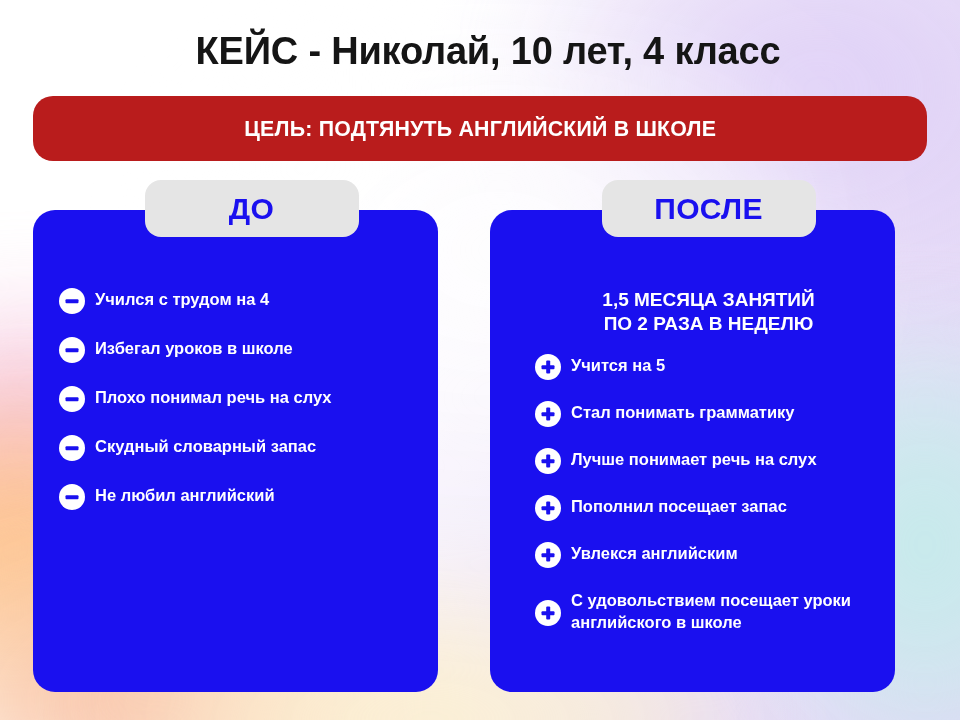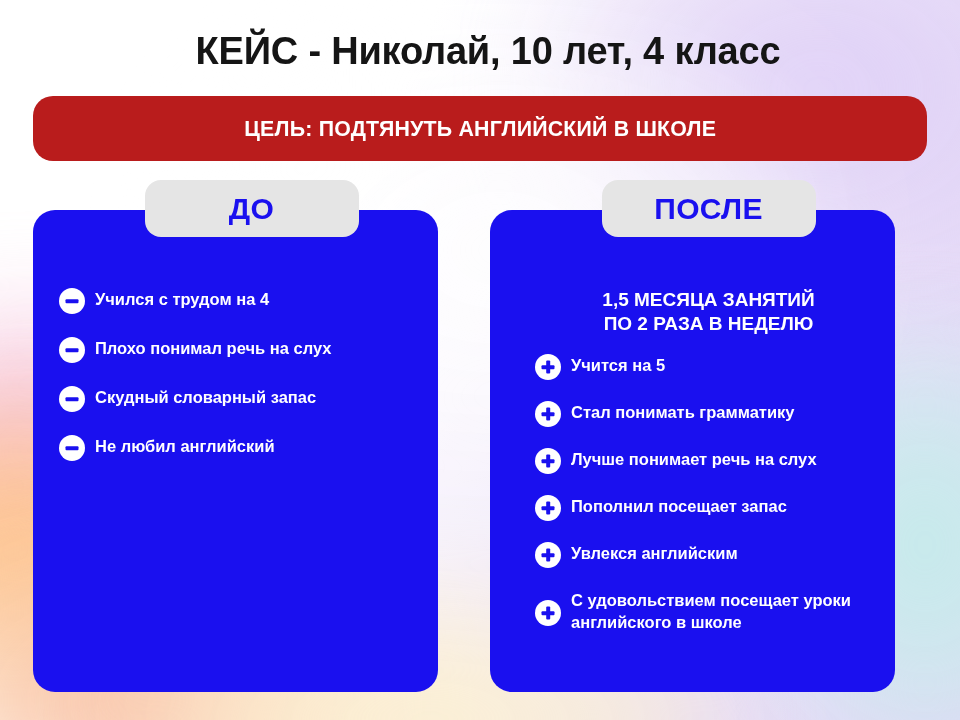--- a/index.html
+++ b/index.html
@@ -269,20 +269,24 @@
 
     <div class="column column-before">
       <div class="card">
         <div class="item-list list-before">
 
           <div class="list-item">
             <span class="item-icon minus"></span>
             <span class="item-text">Учился с трудом на 4</span>
           </div>
 
+          <div class="list-item">
+            <span class="item-icon minus"></span>
+            <span class="item-text">Избегал уроков в школе</span>
+          </div>
 
 
           <div class="list-item">
             <span class="item-icon minus"></span>
             <span class="item-text">Плохо понимал речь на слух</span>
           </div>
 
           <div class="list-item">
             <span class="item-icon minus"></span>
             <span class="item-text">Скудный словарный запас</span>

